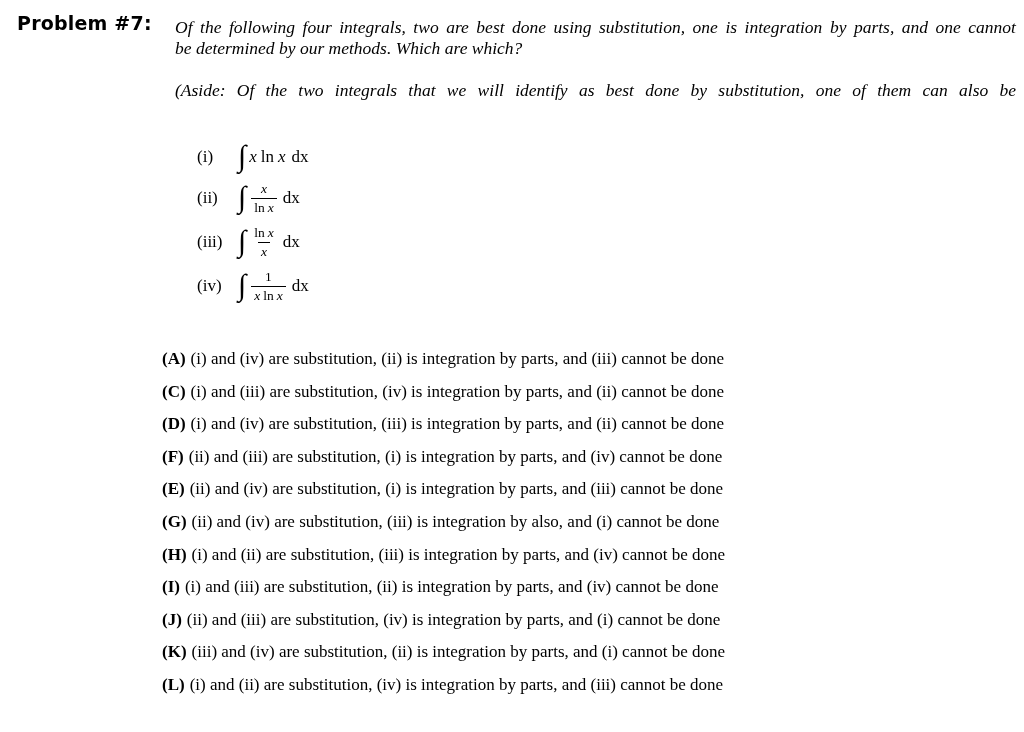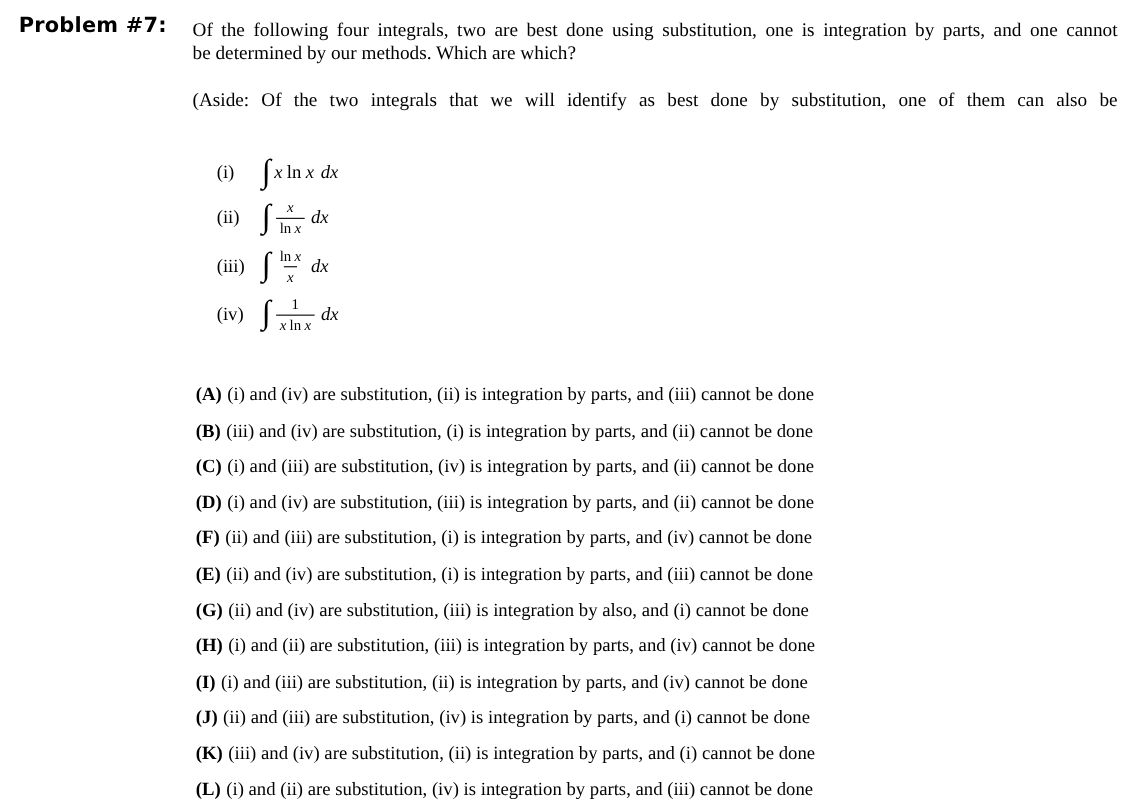--- a/index.html
+++ b/index.html
@@ -29,21 +29,21 @@
   .content {
     position: absolute;
     left: 175px;
     top: 17px;
     width: 841px;
     font-size: 17.5px;
     line-height: 21px;
   }
   .para { margin: 0; }
   .para + .para { margin-top: 21px; }
-  .line { display: block; }
+  .line { display: block; font-style: italic; }
   .line.justified {
     text-align: justify;
     text-align-last: justify;
   }
 
   
   .integral-list {
     position: absolute;
     left: 197px;
     top: 138px;
@@ -63,21 +63,21 @@
   .int-sign {
     font-size: 30px;
     line-height: 1;
     font-style: italic;
     margin-right: 3px;
     transform: translateY(-1px);
   }
   .mvar { font-style: italic; }
   .mrm  { font-style: normal; }
   .mtok + .mtok { margin-left: 4px; }
-  .dx { font-style: italic; margin-left: 6px; }
+  .dx { margin-left: 6px; }
   .frac {
     display: inline-flex;
     flex-direction: column;
     align-items: center;
     font-size: 13.5px;
     line-height: 1.15;
     vertical-align: middle;
     margin-left: 2px;
   }
   .frac .num { padding: 0 3px 1px 3px; }
@@ -89,21 +89,20 @@
     position: absolute;
     left: 162px;
     top: 343px;
     font-size: 17px;
   }
   .option-row {
     display: block;
     height: 32.6px;
     line-height: 32.6px;
     white-space: nowrap;
-    margin-left: 16px;
   }
   .opt-letter { font-weight: bold; margin-right: 5px; }
 </style>
 </head>
 <body>
 
 <div class="page">
 
   <div class="problem-label">Problem #7:</div>
 
@@ -153,21 +152,20 @@
         <span class="num"><span class="mtok mrm">1</span></span>
         <span class="den"><span class="mtok mvar">x</span><span class="mtok mrm">ln</span><span class="mtok mvar">x</span></span>
       </span>
       <span class="dx">dx</span>
     </div>
 
   </div>
 
   <div class="options">
     <div class="option-row"><span class="opt-letter">(A)</span><span>(i) and (iv) are substitution, (ii) is integration by parts, and (iii) cannot be done</span></div>
-    <div class="option-row"><span class="opt-letter">(B)</span><span>(iii) and (iv) are substitution, (i) is integration by parts, and (ii) cannot be done</span></div>
     <div class="option-row"><span class="opt-letter">(C)</span><span>(i) and (iii) are substitution, (iv) is integration by parts, and (ii) cannot be done</span></div>
     <div class="option-row"><span class="opt-letter">(D)</span><span>(i) and (iv) are substitution, (iii) is integration by parts, and (ii) cannot be done</span></div>
     <div class="option-row"><span class="opt-letter">(F)</span><span>(ii) and (iii) are substitution, (i) is integration by parts, and (iv) cannot be done</span></div>
     <div class="option-row"><span class="opt-letter">(E)</span><span>(ii) and (iv) are substitution, (i) is integration by parts, and (iii) cannot be done</span></div>
     <div class="option-row"><span class="opt-letter">(G)</span><span>(ii) and (iv) are substitution, (iii) is integration by also, and (i) cannot be done</span></div>
     <div class="option-row"><span class="opt-letter">(H)</span><span>(i) and (ii) are substitution, (iii) is integration by parts, and (iv) cannot be done</span></div>
     <div class="option-row"><span class="opt-letter">(I)</span><span>(i) and (iii) are substitution, (ii) is integration by parts, and (iv) cannot be done</span></div>
     <div class="option-row"><span class="opt-letter">(J)</span><span>(ii) and (iii) are substitution, (iv) is integration by parts, and (i) cannot be done</span></div>
     <div class="option-row"><span class="opt-letter">(K)</span><span>(iii) and (iv) are substitution, (ii) is integration by parts, and (i) cannot be done</span></div>
     <div class="option-row"><span class="opt-letter">(L)</span><span>(i) and (ii) are substitution, (iv) is integration by parts, and (iii) cannot be done</span></div>

